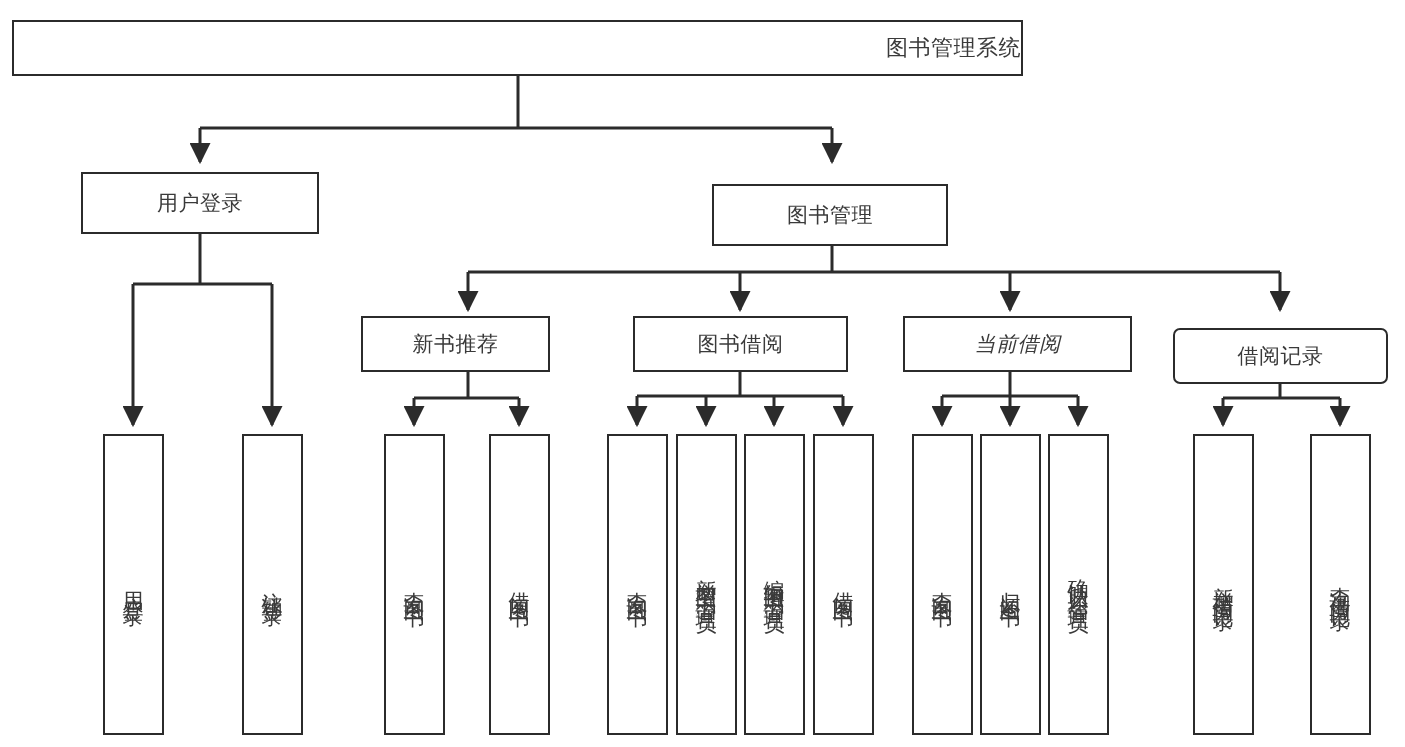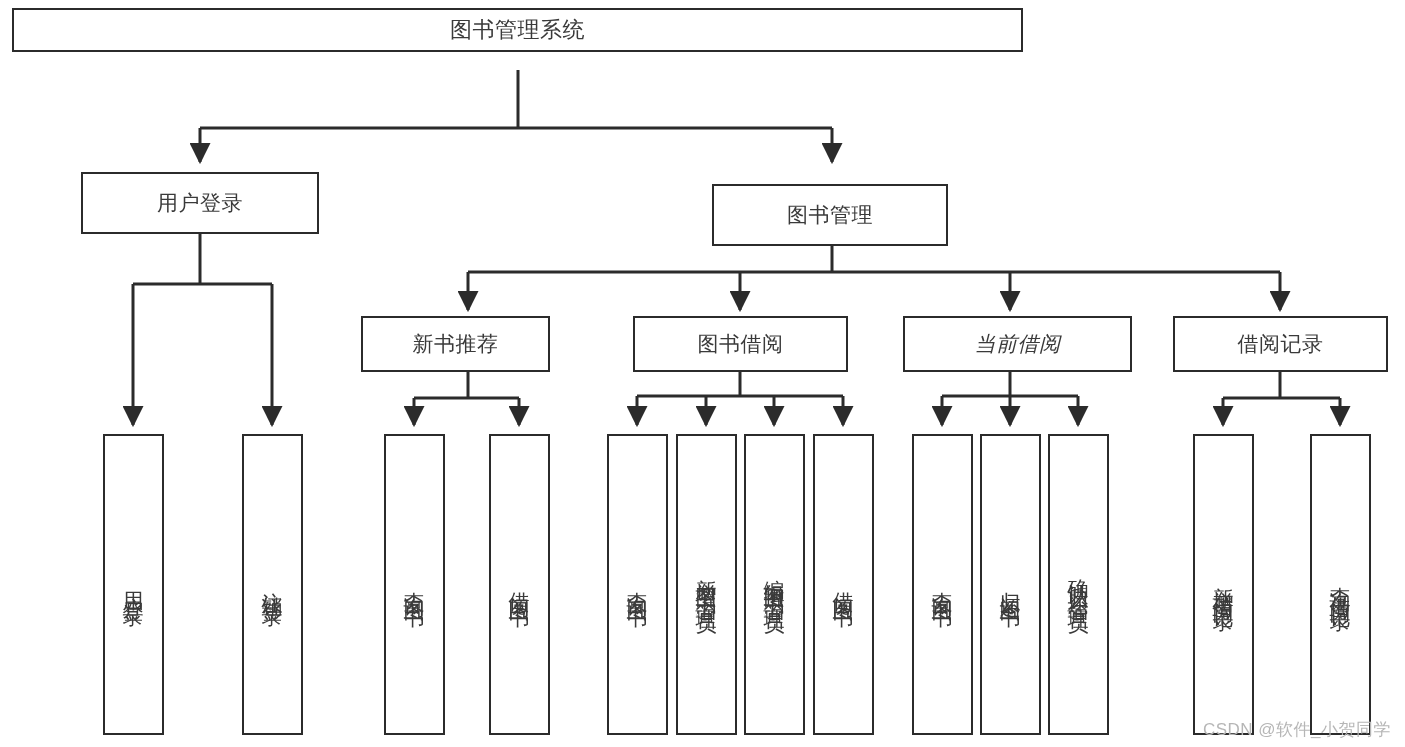--- a/index.html
+++ b/index.html
@@ -119,41 +119,41 @@
       <path d="M 1010 396 L 1010 425" marker-end="url(#arrow)"></path>
       <path d="M 1078 396 L 1078 425" marker-end="url(#arrow)"></path>
 
       <path d="M 1280 372 L 1280 398"></path>
       <path d="M 1223 398 L 1340 398"></path>
       <path d="M 1223 398 L 1223 425" marker-end="url(#arrow)"></path>
       <path d="M 1340 398 L 1340 425" marker-end="url(#arrow)"></path>
     </g>
   </svg>
 
-  <div class="node root horiz" style="left:12px; top:8px; width:1011px; height:44px;">
+  <div class="node root horiz" style="left:12px; top:20px; width:1011px; height:56px;justify-content:flex-end;">
     <span class="lbl">图书管理系统</span>
   </div>
 
   <div class="node horiz" style="left:81px; top:172px; width:238px; height:62px;">
     <span class="lbl">用户登录</span>
   </div>
   <div class="node horiz" style="left:712px; top:184px; width:236px; height:62px;">
     <span class="lbl">图书管理</span>
   </div>
 
   <div class="node horiz" style="left:361px; top:316px; width:189px; height:56px;">
     <span class="lbl">新书推荐</span>
   </div>
   <div class="node horiz" style="left:633px; top:316px; width:215px; height:56px;justify-content:center;">
     <span class="lbl">图书借阅</span>
   </div>
   <div class="node horiz" style="left:903px; top:316px; width:229px; height:56px;font-style:italic;">
     <span class="lbl">当前借阅</span>
   </div>
-  <div class="node horiz" style="left:1173px; top:316px; width:215px; height:56px;">
+  <div class="node horiz" style="left:1173px; top:328px; width:215px; height:56px;border-radius:7px;">
     <span class="lbl">借阅记录</span>
   </div>
 
   <div class="node vert" style="left:103px; top:434px; width:61px; height:301px;">
     <span class="lbl">用户登录</span>
   </div>
   <div class="node vert" style="left:242px; top:434px; width:61px; height:301px;">
     <span class="lbl">注销登录</span>
   </div>
 
@@ -187,15 +187,14 @@
     <span class="lbl">确认归还（管理员）</span>
   </div>
 
   <div class="node vert" style="left:1193px; top:434px; width:61px; height:301px;">
     <span class="lbl">新增借阅记录</span>
   </div>
   <div class="node vert" style="left:1310px; top:434px; width:61px; height:301px;">
     <span class="lbl">查询借阅记录</span>
   </div>
 
-  <div class="watermark">CSDN @软件_小贺同学</div>
 
 </div>
 
 </body></html>

